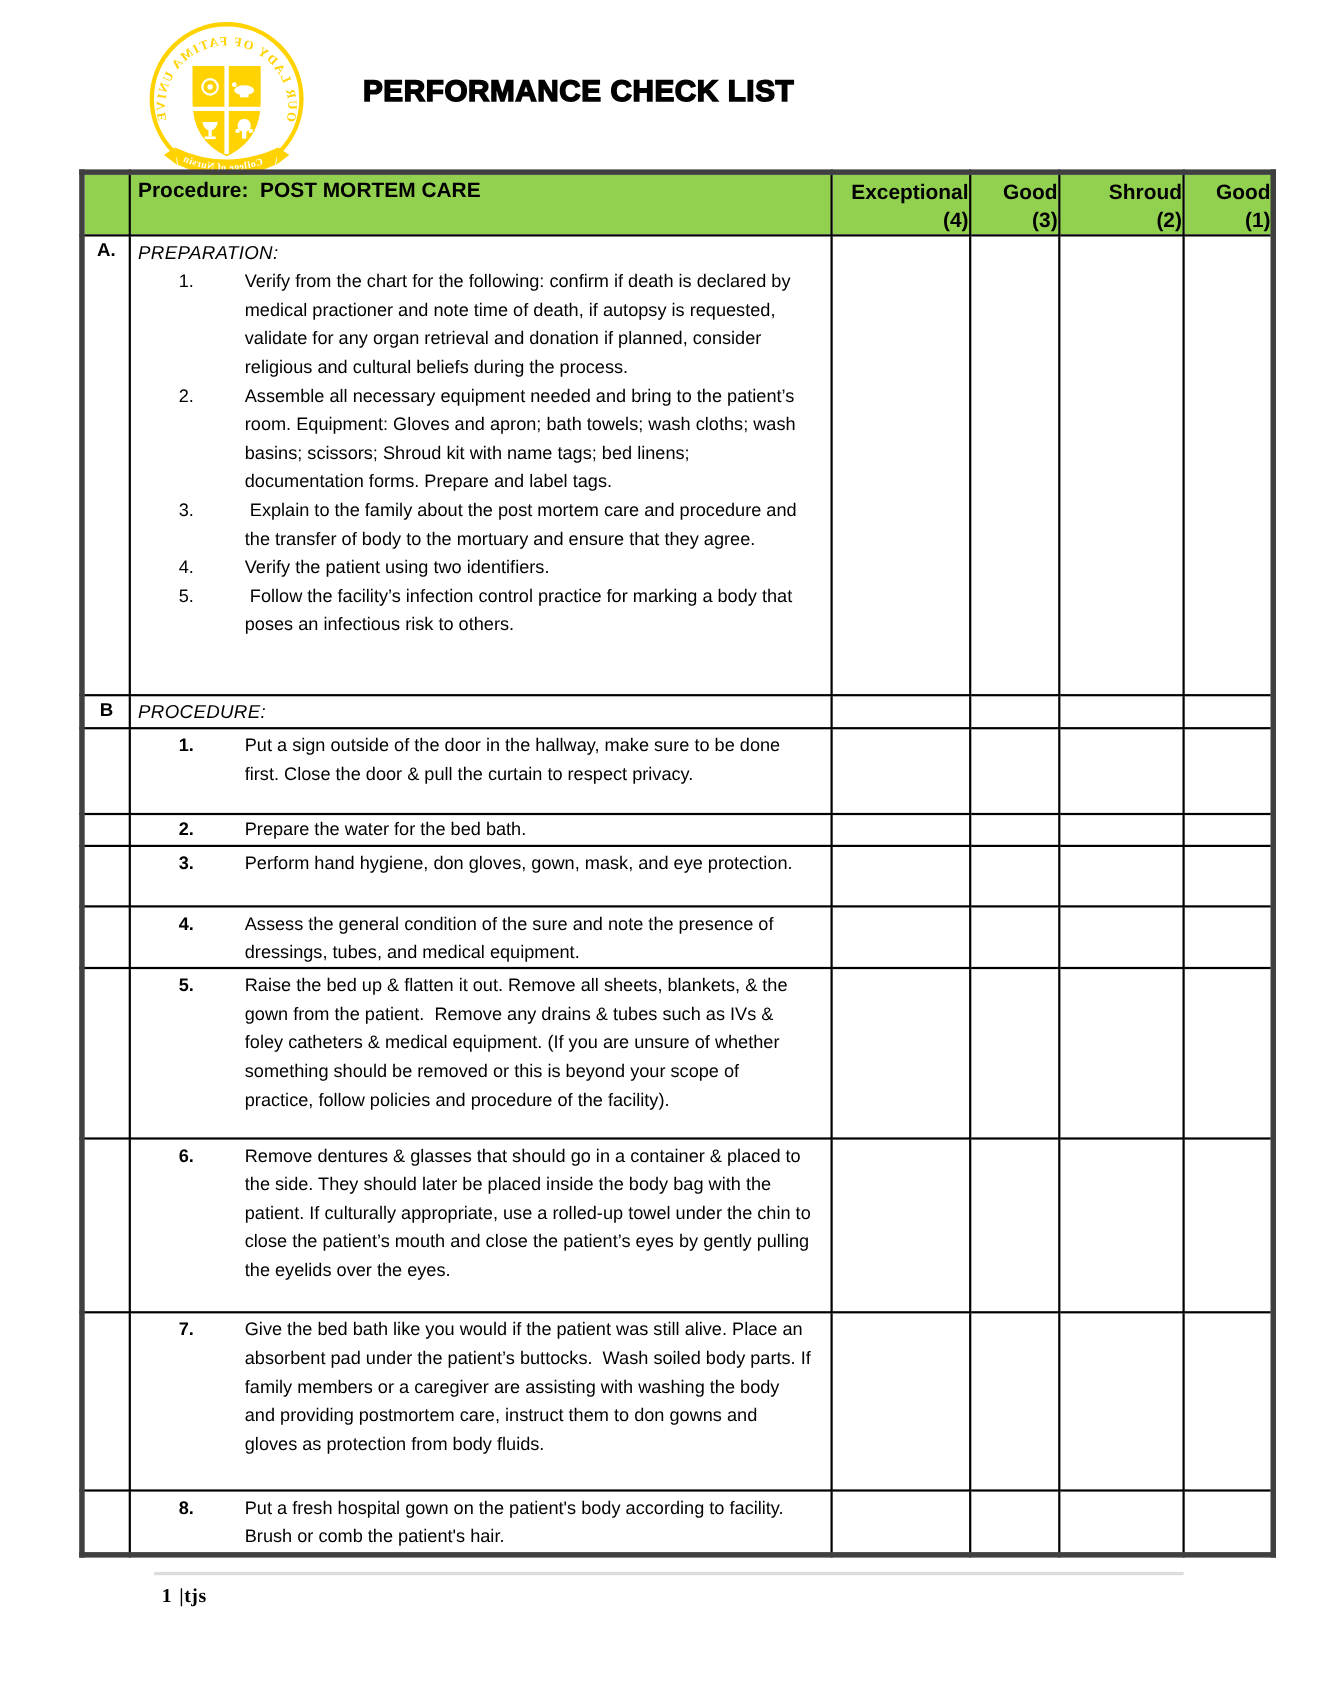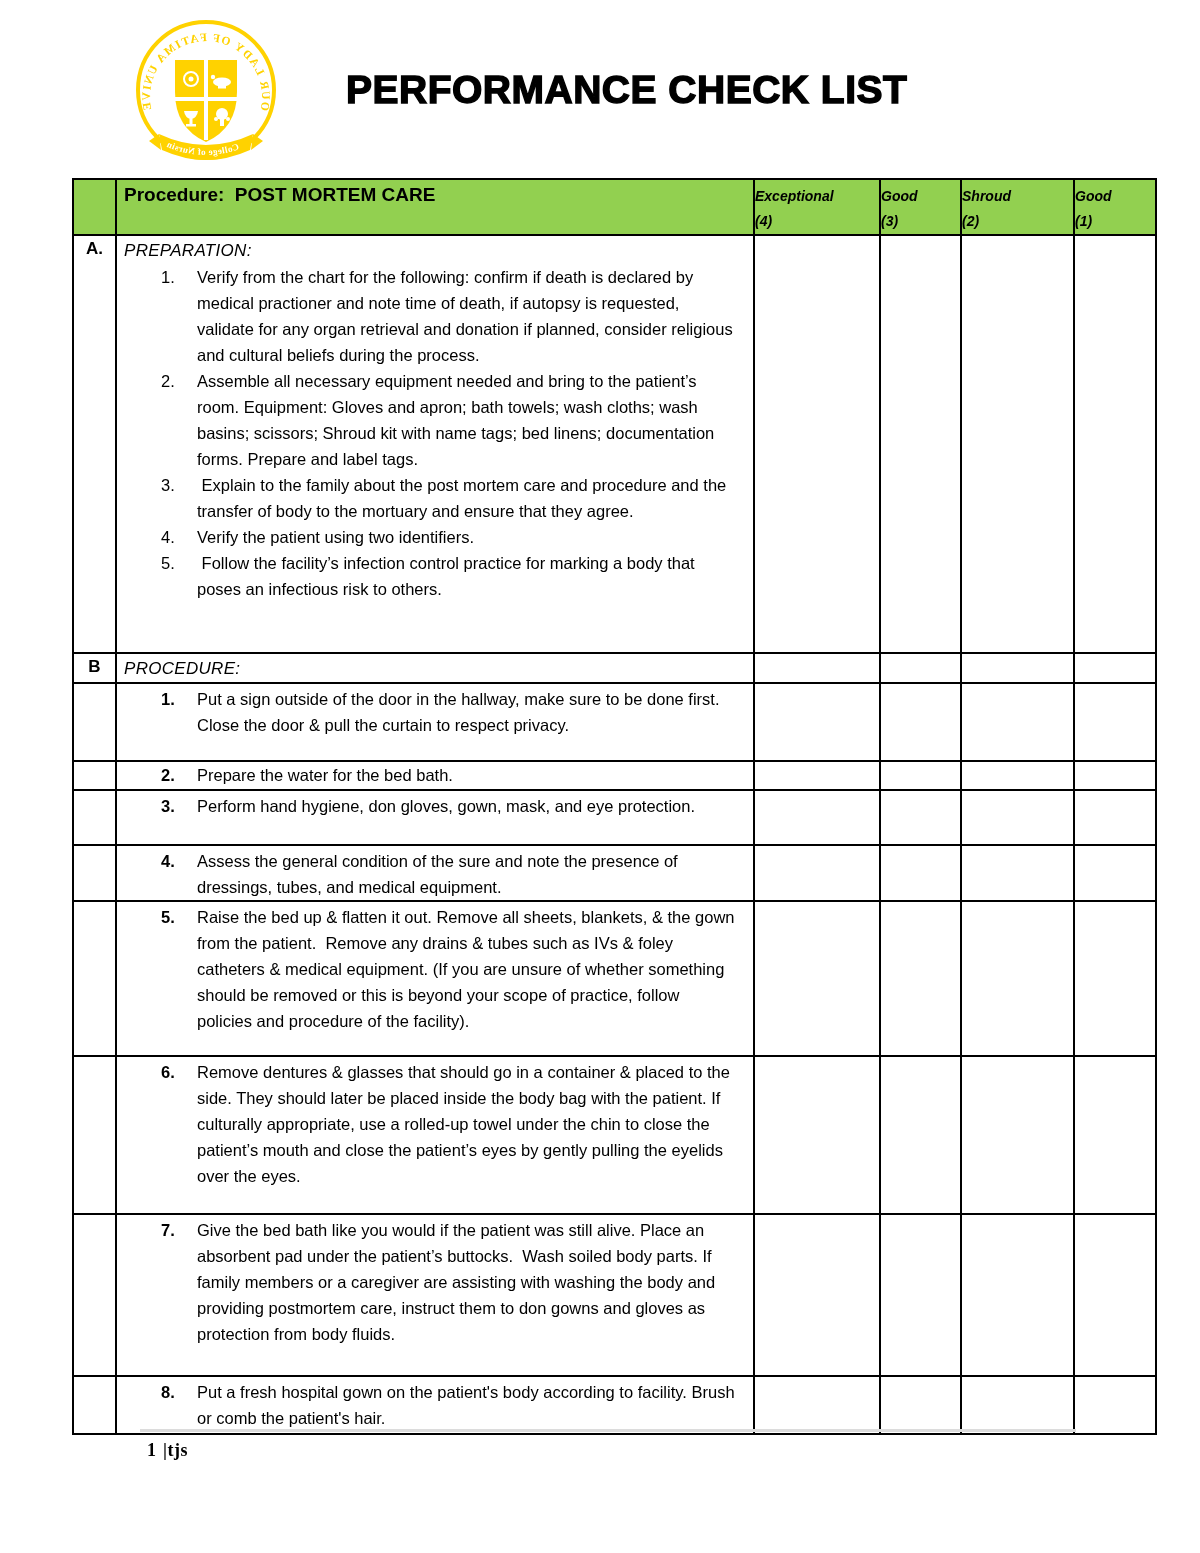--- a/index.html
+++ b/index.html
@@ -3,35 +3,35 @@
 <meta charset="utf-8">
 <style>
   html,body{margin:0;padding:0;background:#fff;}
   body{width:1200px;height:1553px;position:relative;font-family:"Liberation Sans",sans-serif;color:#000;}
 
   
   .logo{position:absolute;left:131px;top:20px;width:150px;height:144px;}
   .logo svg{transform:scaleX(-1);} 
 
   
-  .page-title{position:absolute;left:346px;top:68px;font-size:39px;font-weight:700;
+  .page-title{position:absolute;left:330px;top:68px;font-size:27px;font-weight:700;
     -webkit-text-stroke:1.4px #000;letter-spacing:0.5px;white-space:nowrap;}
 
   
-  table.checklist{position:absolute;left:72px;top:178px;width:1083px;border-collapse:collapse;
-    table-layout:fixed;border:1px solid #404040;}
+  table.checklist{position:absolute;left:72px;top:154px;width:1083px;border-collapse:collapse;
+    table-layout:fixed;border:5px solid #404040;}
   td{border:2px solid #000;vertical-align:top;padding:0;overflow:hidden;}
   .green{background:#92D050;}
   .proc-label{font-size:19px;font-weight:700;padding:4px 6px 0 7px;white-space:pre-wrap;}
-  .rate-h{font-size:14px;font-weight:700;text-align:left;line-height:25px;padding-top:4px;font-style:italic;}
+  .rate-h{font-size:19px;font-weight:700;text-align:right;line-height:25px;padding-top:4px;}
   .sec-id{font-weight:700;text-align:center;font-size:17px;padding-top:3px;}
   .sec-heading{font-size:17px;line-height:26px;padding:2px 6px 0 7px;letter-spacing:0.3px;font-style:italic;}
   .oli{display:flex;font-size:16.5px;line-height:26px;padding-left:44px;}
   .oli .num{flex:0 0 36px;}
-  .oli .txt{flex:1;padding-right:16px;white-space:pre-wrap;}
+  .oli .txt{flex:1;padding-right:16px;white-space:pre-wrap;margin-left:24px;}
   .bnum .num{font-weight:700;}
   .first-pad{padding-top:2px;}
 
   
   .footer-rule{position:absolute;left:140px;top:1429px;width:936px;height:3px;background:#dcdcdc;}
   .page-footer{position:absolute;left:147px;top:1440px;font-size:18px;font-family:Liberation Serif, serif;}
   .page-footer .pg{font-weight:700;margin-right:7px;}
   .page-footer .sfx{font-weight:700;letter-spacing:0.5px;}
 </style>
 </head>

